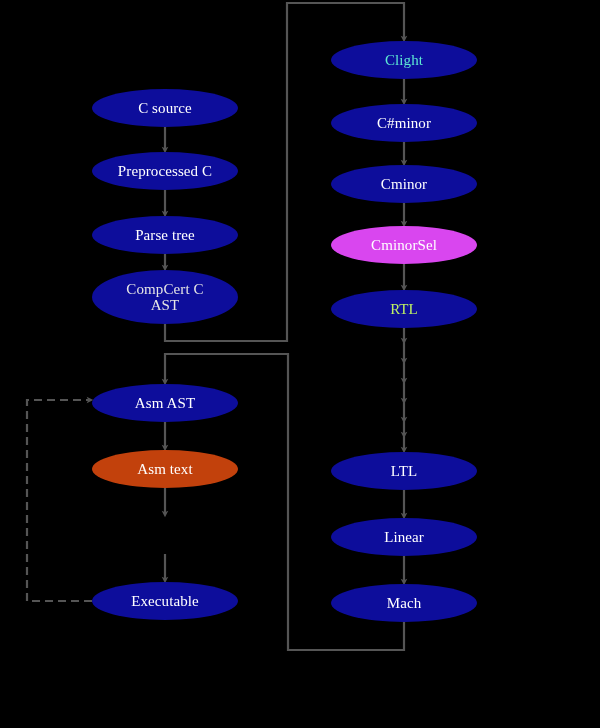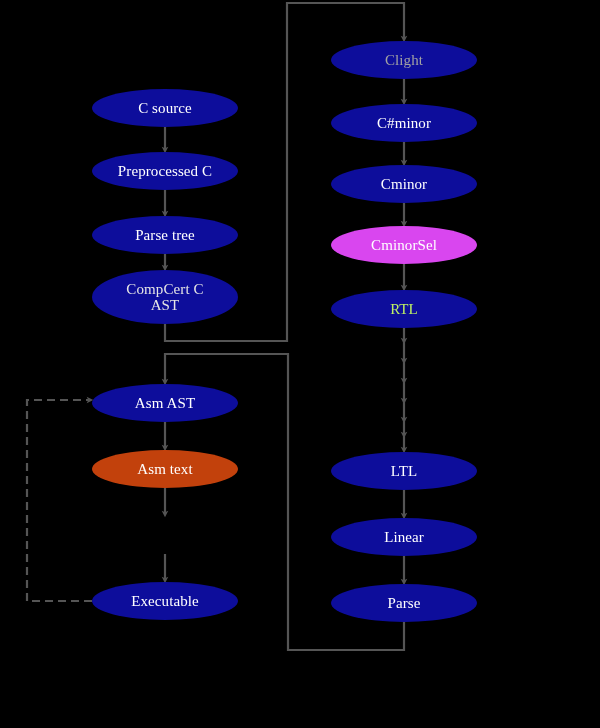--- a/index.html
+++ b/index.html
@@ -99,23 +99,23 @@
 
   <div id="node-layer">
       <div class="node" style="left: 92px; top: 89px; width: 146px; height: 38px; background: rgb(13, 13, 155); color: rgb(255, 255, 255);">C source</div>
       <div class="node" style="left: 92px; top: 152px; width: 146px; height: 38px; background: rgb(13, 13, 155); color: rgb(255, 255, 255);">Preprocessed C</div>
       <div class="node" style="left: 92px; top: 216px; width: 146px; height: 38px; background: rgb(13, 13, 155); color: #ffffff;">Parse tree</div>
       <div class="node two-line" style="left: 92px; top: 270px; width: 146px; height: 54px; background: rgb(13, 13, 155); color: #e5e5e5;">CompCert C
 AST</div>
       <div class="node" style="left: 92px; top: 384px; width: 146px; height: 38px; background: rgb(13, 13, 155); color: rgb(255, 255, 255);">Asm AST</div>
       <div class="node" style="left: 92px; top: 450px; width: 146px; height: 38px; background: #c2410c; color: rgb(255, 255, 255);">Asm text</div>
       <div class="node" style="left: 92px; top: 582px; width: 146px; height: 38px; background: rgb(13, 13, 155); color: rgb(255, 255, 255);">Executable</div>
-      <div class="node" style="left: 331px; top: 41px; width: 146px; height: 38px; background: rgb(13, 13, 155); color: #a3a3a3;">Clight</div>
+      <div class="node" style="left: 331px; top: 41px; width: 146px; height: 38px; background: rgb(13, 13, 155); color: #5eead4;">Clight</div>
       <div class="node" style="left: 331px; top: 104px; width: 146px; height: 38px; background: rgb(13, 13, 155); color: rgb(255, 255, 255);">C#minor</div>
       <div class="node" style="left: 331px; top: 165px; width: 146px; height: 38px; background: rgb(13, 13, 155); color: rgb(255, 255, 255);">Cminor</div>
       <div class="node" style="left: 331px; top: 226px; width: 146px; height: 38px; background: #d946ef; color: rgb(255, 255, 255);">CminorSel</div>
       <div class="node" style="left: 331px; top: 290px; width: 146px; height: 38px; background: rgb(13, 13, 155); color: #bef264;">RTL</div>
       <div class="node" style="left: 331px; top: 452px; width: 146px; height: 38px; background: rgb(13, 13, 155); color: rgb(255, 255, 255);">LTL</div>
       <div class="node" style="left: 331px; top: 518px; width: 146px; height: 38px; background: rgb(13, 13, 155); color: rgb(255, 255, 255);">Linear</div>
-      <div class="node" style="left: 331px; top: 584px; width: 146px; height: 38px; background: rgb(13, 13, 155); color: rgb(255, 255, 255);">Parse</div>
+      <div class="node" style="left: 331px; top: 584px; width: 146px; height: 38px; background: rgb(13, 13, 155); color: rgb(255, 255, 255);">Mach</div>
     </div>
 
 </div>
 
 </body></html>

